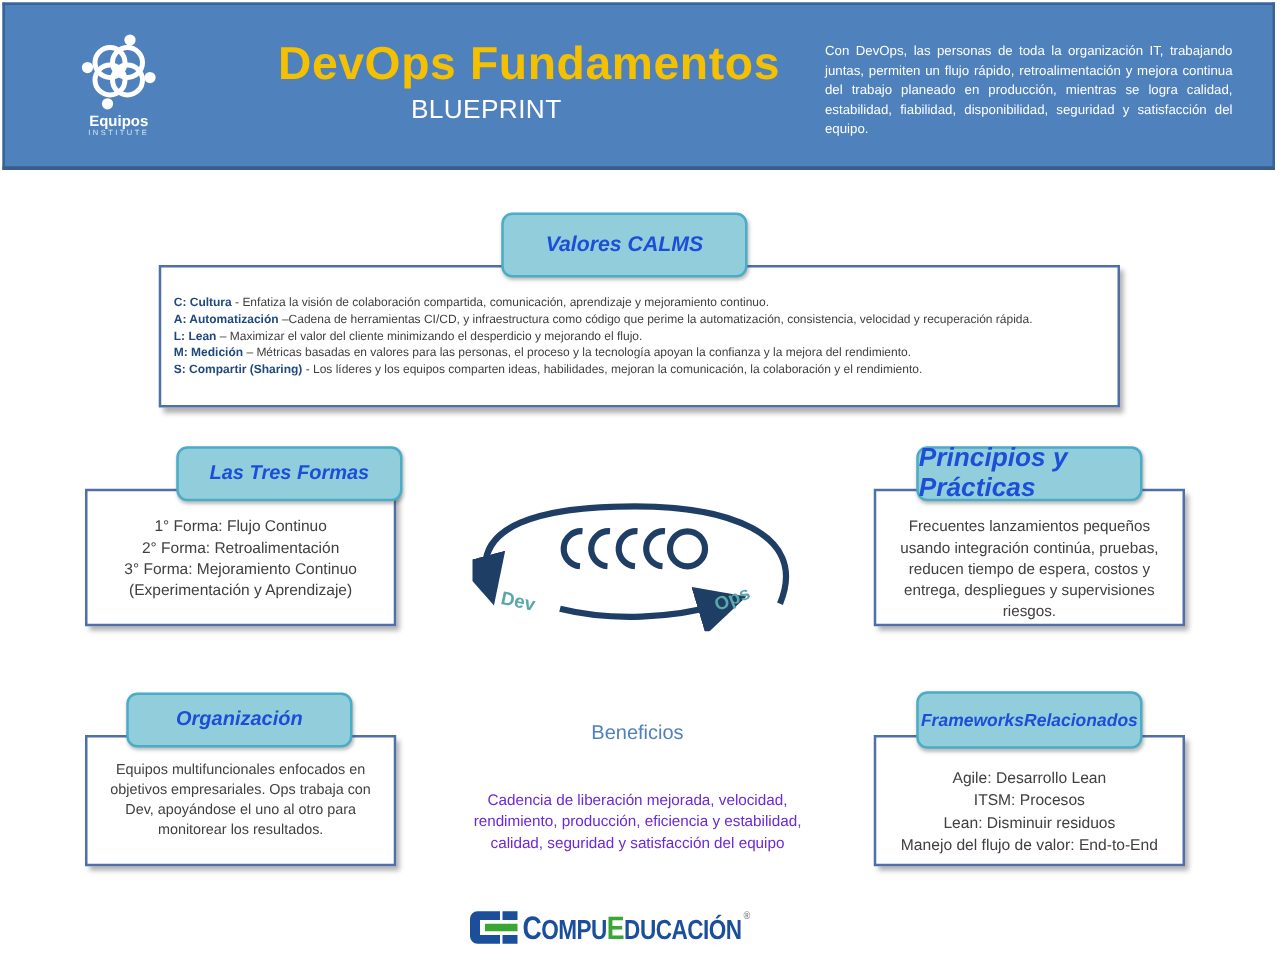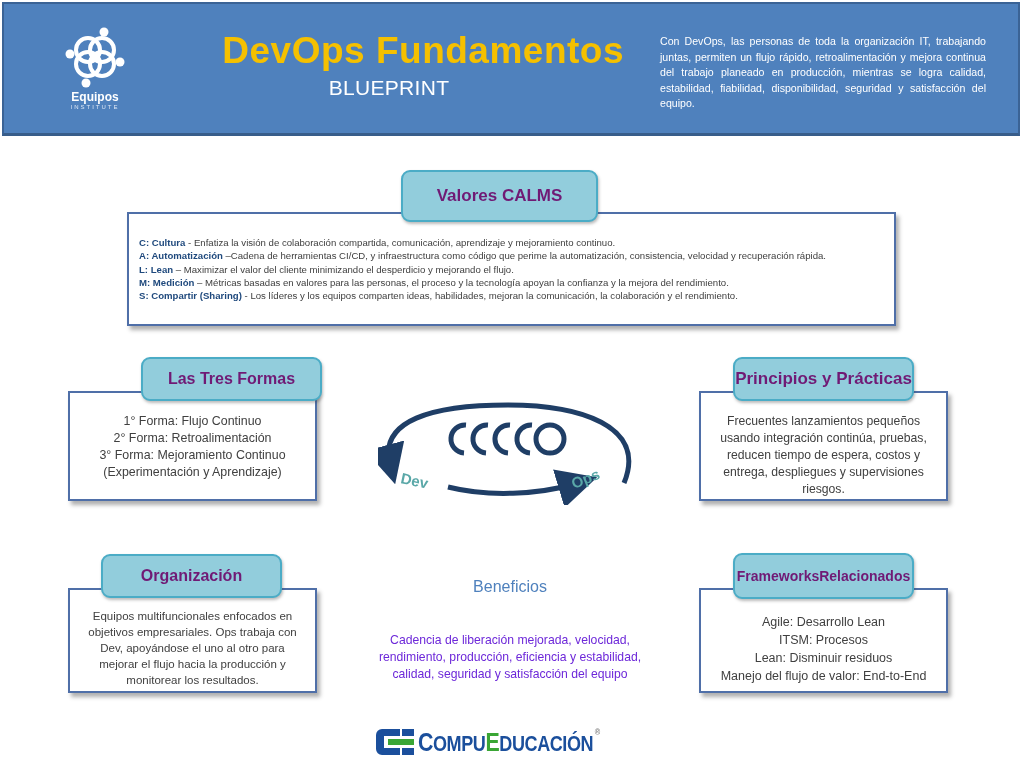--- a/index.html
+++ b/index.html
@@ -19,37 +19,37 @@
            color: #f5c000; font-size: 37px; font-weight: bold; letter-spacing: 0.5px; }
   .subtitle { position: absolute; left: 150px; top: 72px; width: 470px; text-align: center;
               color: #ffffff; font-size: 21px; letter-spacing: 0.3px; }
   .intro { position: absolute; left: 656px; top: 30px; width: 326px; color: #ffffff;
            font-size: 10.6px; line-height: 15.5px; text-align: justify; }
 
   
   .box { position: absolute; background: #ffffff; border: 2px solid #4f6fa8;
          box-shadow: 3px 4px 4px rgba(80,80,80,0.45); }
   .tab { position: absolute; background: #92cddc; border: 2px solid #4bacc6;
-         border-radius: 9px; color: #701a75; font-weight: bold; 
+         border-radius: 9px; color: #1d4ed8; font-weight: bold; 
          display: flex; align-items: center; justify-content: center;
-         box-shadow: 1px 2px 3px rgba(60,60,60,0.35); }
+         box-shadow: 1px 2px 3px rgba(60,60,60,0.35); font-style: italic; }
 
   .calms-box { left: 127px; top: 212px; width: 769px; height: 114px; }
   .calms-tab { left: 401px; top: 170px; width: 197px; height: 52px; font-size: 17px; }
   .calms-list { position: absolute; left: 10px; top: 22px; font-size: 9.6px; line-height: 13.3px; color: #404040; }
   .calms-list .k { color: #1f497d; font-weight: bold; }
 
   .card-text { position: absolute; left: 0; width: 100%; text-align: center; color: #404040; }
 
   .formas-box { left: 68px; top: 391px; width: 249px; height: 110px; }
   .formas-tab { left: 101px; top: 357px; width: 181px; height: 44px; font-size: 16px; margin-left: 40px; }
   .formas-box .card-text { top: 20px; font-size: 12.4px; line-height: 17px; }
 
   .prin-box { left: 699px; top: 391px; width: 249px; height: 110px; }
-  .prin-tab { left: 733px; top: 357px; width: 181px; height: 44px; font-size: 17px; }
+  .prin-tab { left: 733px; top: 357px; width: 181px; height: 44px; font-size: 21px; }
   .prin-box .card-text { top: 20px; font-size: 12.2px; line-height: 17px; padding: 0 6px; }
 
   .org-box { left: 68px; top: 588px; width: 249px; height: 105px; }
   .org-tab { left: 101px; top: 554px; width: 181px; height: 44px; font-size: 16px; }
   .org-box .card-text { top: 18px; font-size: 11.5px; line-height: 16px; padding: 0 8px; }
 
   .fw-box { left: 699px; top: 588px; width: 249px; height: 105px; }
   .fw-tab { left: 733px; top: 553px; width: 181px; height: 46px; font-size: 14px; line-height: 18px; flex-direction: row; }
   .fw-box .card-text { top: 23px; font-size: 12.5px; line-height: 18px; }
 
@@ -153,21 +153,20 @@
     <text x="22" y="88" font-family="Liberation Sans, sans-serif" font-size="15" font-weight="bold" fill="#5aa8a8" transform="rotate(12 22 88)">Dev</text>
     <text x="196" y="94" font-family="Liberation Sans, sans-serif" font-size="15" font-weight="bold" fill="#5aa8a8" transform="rotate(-22 196 94)">Ops</text>
   </svg>
 </div>
 
 <div class="box org-box">
   <div class="card-text">
     <div>Equipos multifuncionales enfocados en</div>
     <div>objetivos empresariales. Ops trabaja con</div>
     <div>Dev, apoyándose el uno al otro para</div>
-    <div>mejorar el flujo hacia la producción y</div>
     <div>monitorear los resultados.</div>
   </div>
 </div>
 <div class="tab org-tab">Organización</div>
 
 <div class="benef-title">Beneficios</div>
 <div class="benef-text">
   <div>Cadencia de liberación mejorada, velocidad,</div>
   <div>rendimiento, producción, eficiencia y estabilidad,</div>
   <div>calidad, seguridad y satisfacción del equipo</div>

